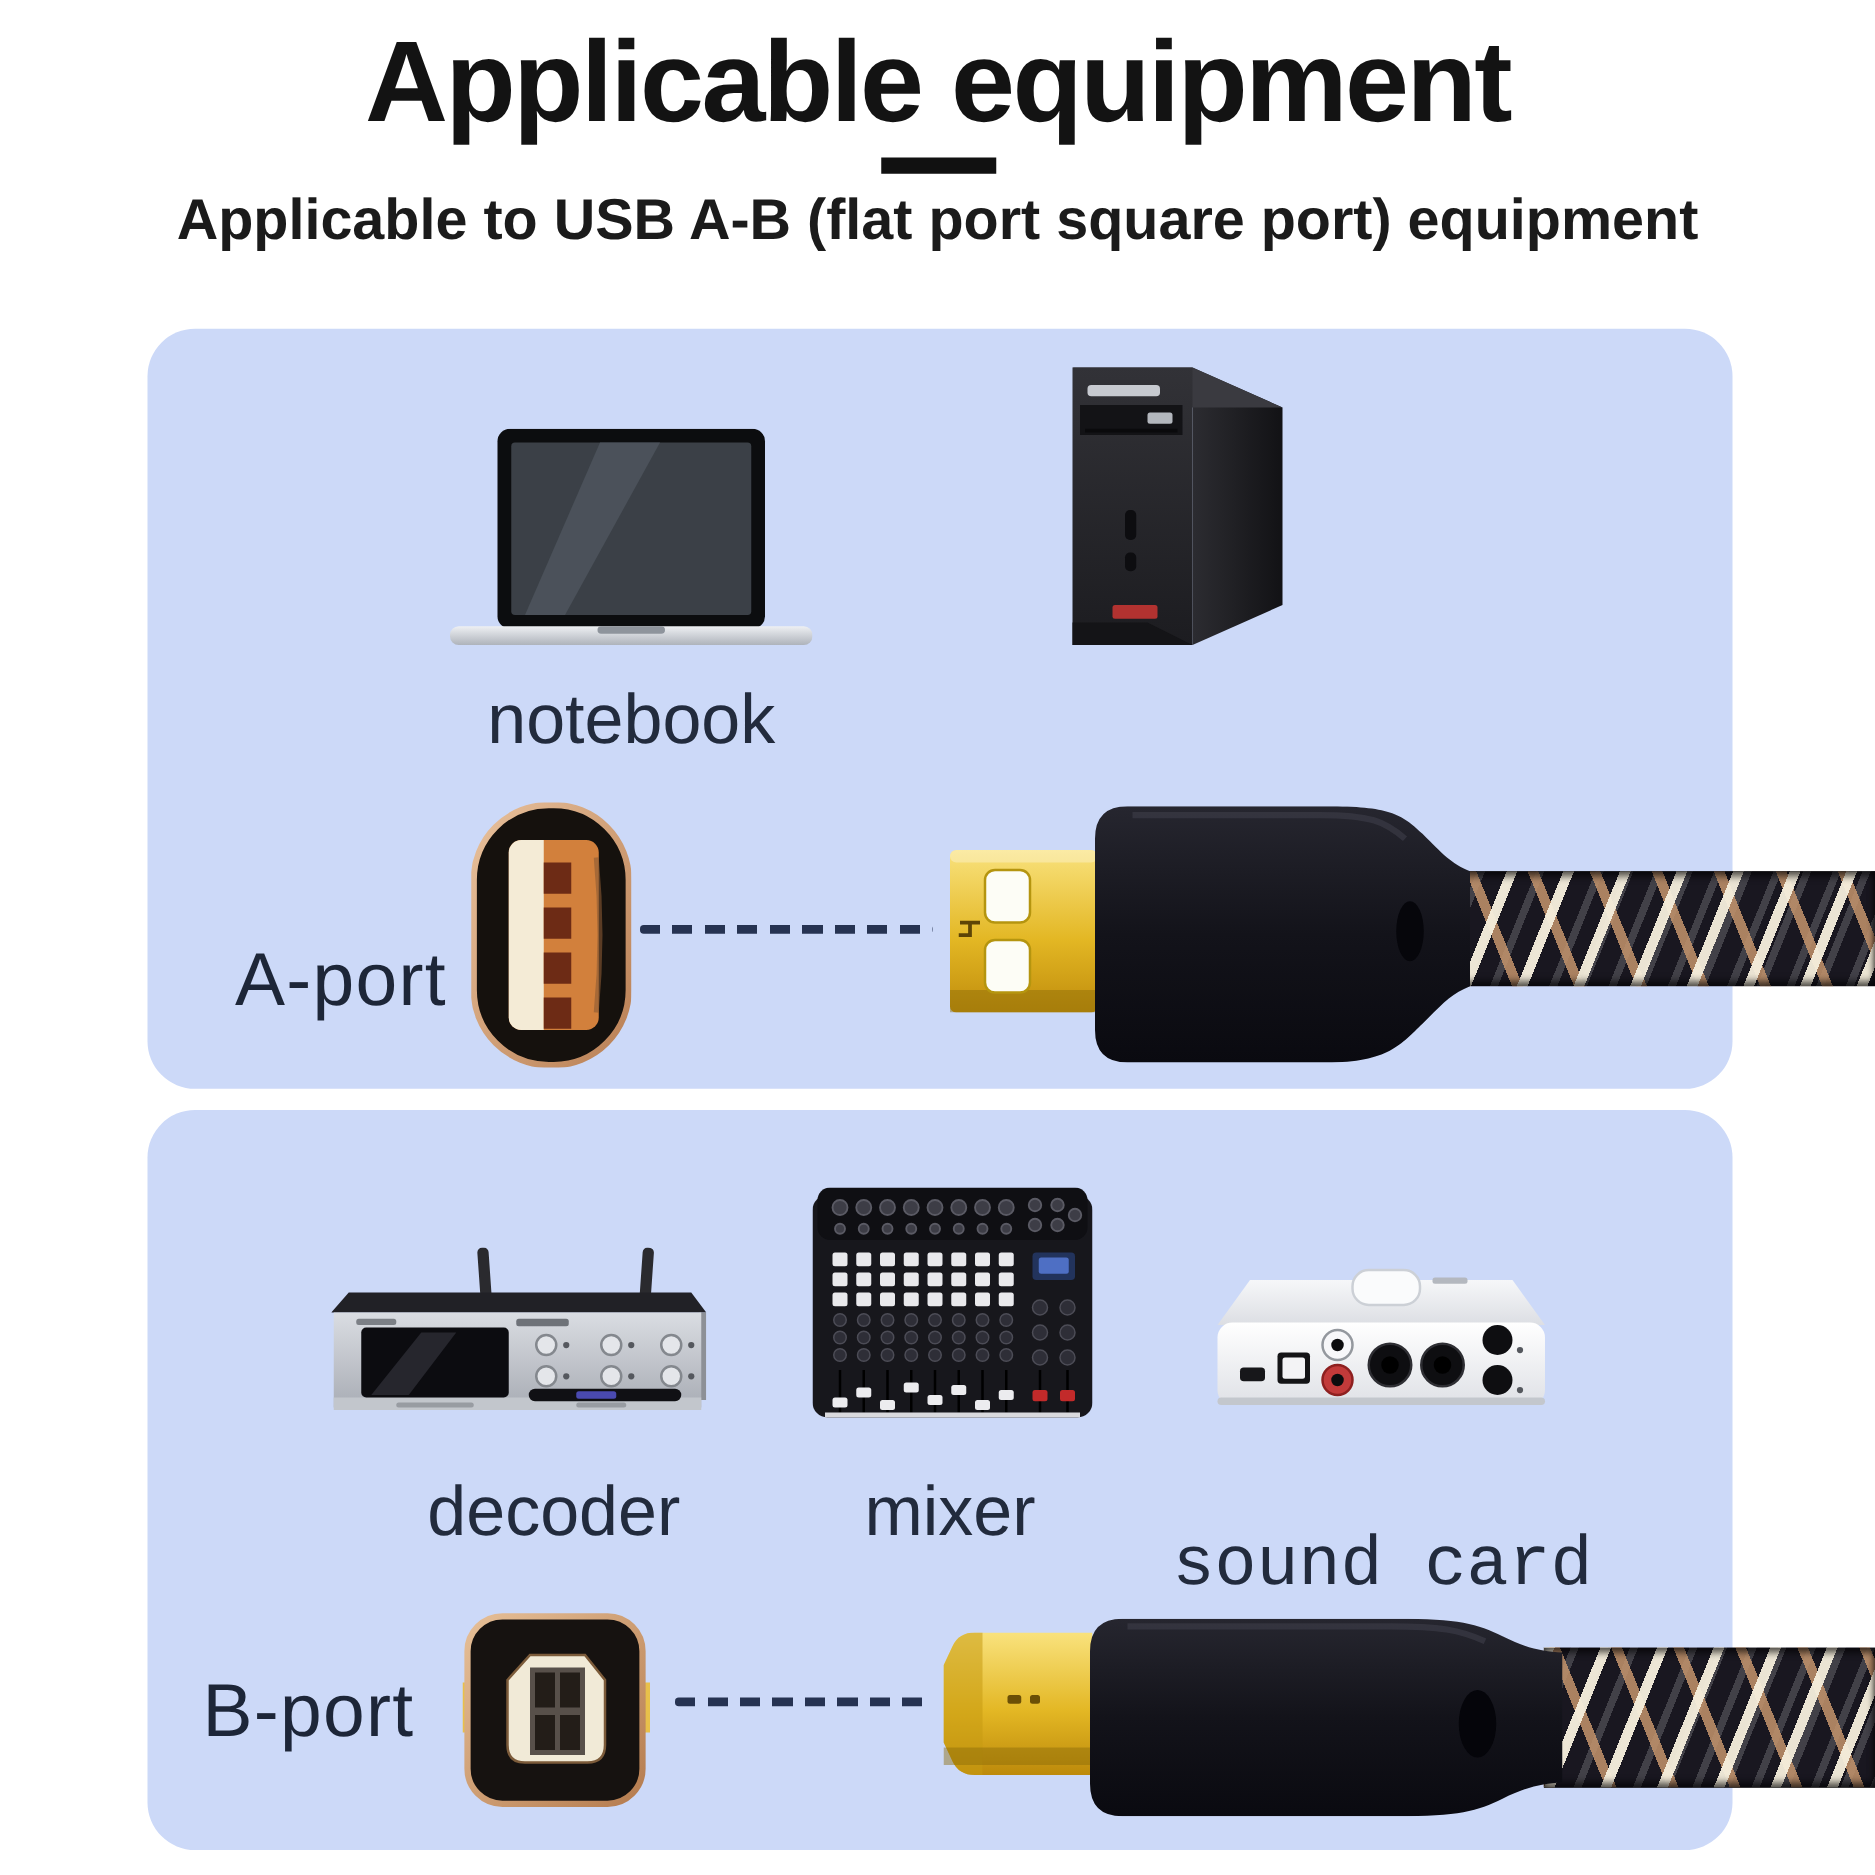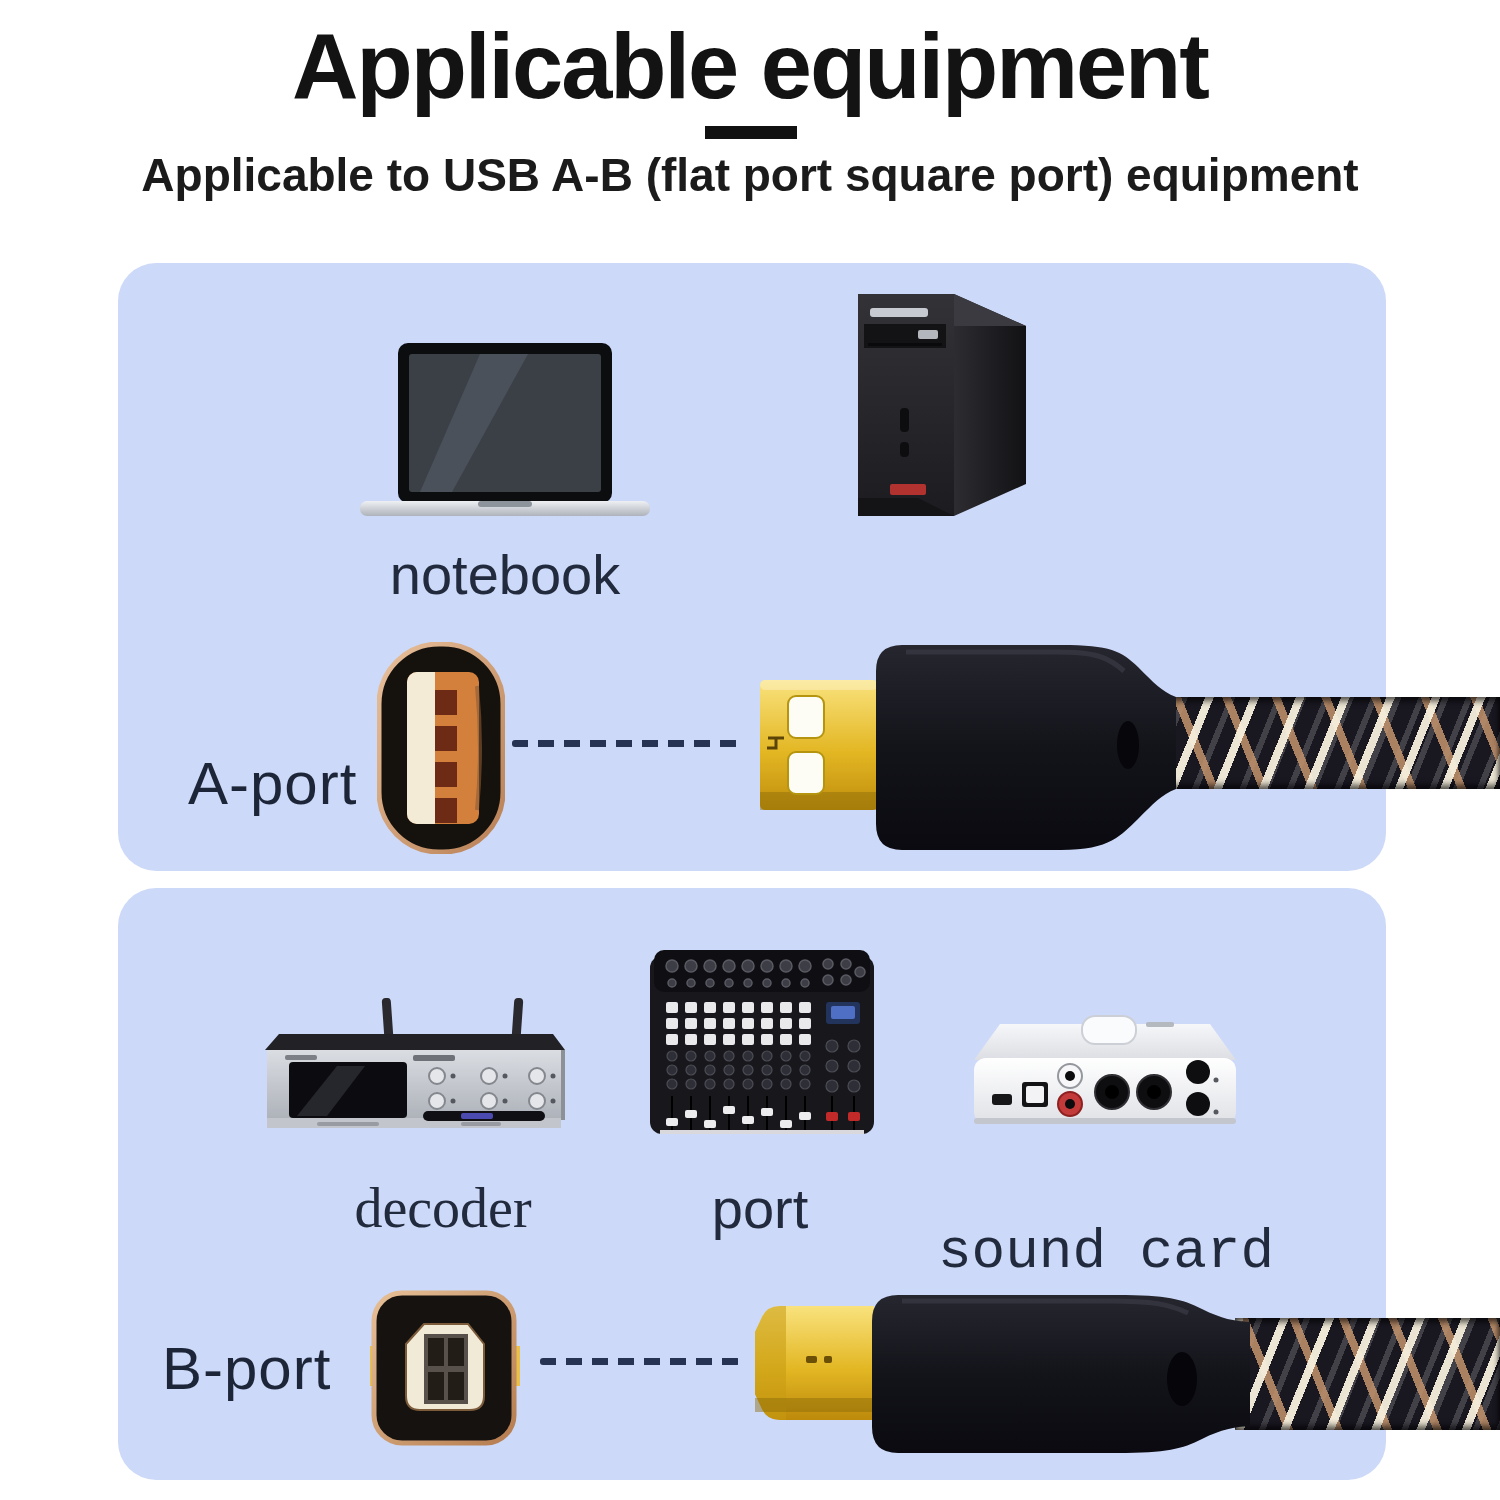--- a/index.html
+++ b/index.html
@@ -193,21 +193,21 @@
       <circle cx="224" cy="103" r="8" fill="#e4e6ea" stroke="#84888e" stroke-width="2"></circle>
         <circle cx="240" cy="103" r="2.5" fill="#55585e"></circle>
       <circle cx="272" cy="103" r="8" fill="#e4e6ea" stroke="#84888e" stroke-width="2"></circle>
         <circle cx="288" cy="103" r="2.5" fill="#55585e"></circle>
       <rect x="158" y="113" width="122" height="10" rx="5" fill="#101014"></rect>
       <rect x="196" y="115" width="32" height="6" rx="2" fill="#4a4ab0"></rect>
       <rect x="52" y="124" width="62" height="4" rx="2" fill="#989ca2"></rect>
       <rect x="196" y="124" width="40" height="4" rx="2" fill="#989ca2"></rect>
     </svg>
   </div>
-  <div class="abs dev-label" style="left:443px;top:1176px;font-family:Liberation Serif, serif;">decoder</div>
+  <div class="abs dev-label" style="left:443px;top:1176px;">decoder</div>
 
   <div class="abs" style="left:650px;top:950px;width:224px;height:190px;">
     <svg width="224" height="190" viewBox="0 0 224 190">
       <rect x="0" y="6" width="224" height="178" rx="12" fill="#17171c"></rect>
       <rect x="4" y="0" width="216" height="42" rx="10" fill="#0f0f13"></rect>
       <g fill="#3d3d46" stroke="#5a5a64" stroke-width="1.5">
         <circle cx="22" cy="16" r="6"></circle>
           <circle cx="41" cy="16" r="6"></circle>
           <circle cx="60" cy="16" r="6"></circle>
           <circle cx="79" cy="16" r="6"></circle>
@@ -309,21 +309,21 @@
           <rect x="92" y="166" width="12" height="8" rx="2"></rect>
           <rect x="111" y="158" width="12" height="8" rx="2"></rect>
           <rect x="130" y="170" width="12" height="8" rx="2"></rect>
           <rect x="149" y="162" width="12" height="8" rx="2"></rect>
       </g>
       <rect x="176" y="162" width="12" height="9" rx="2" fill="#c22a2a"></rect>
       <rect x="198" y="162" width="12" height="9" rx="2" fill="#c22a2a"></rect>
       <rect x="10" y="180" width="204" height="4" fill="#d9d9dd"></rect>
     </svg>
   </div>
-  <div class="abs dev-label" style="left:760px;top:1176px;">port</div>
+  <div class="abs dev-label" style="left:760px;top:1176px;">mixer</div>
 
   <div class="abs" style="left:966px;top:1008px;width:278px;height:126px;">
     <svg width="278" height="126" viewBox="0 0 278 126">
       <defs>
         <linearGradient id="sc-top" x1="0" y1="0" x2="0" y2="1">
           <stop offset="0" stop-color="#f6f7f9"></stop>
             <stop offset="1" stop-color="#dcdee3"></stop>
         </linearGradient>
         <linearGradient id="sc-front" x1="0" y1="0" x2="0" y2="1">
           <stop offset="0" stop-color="#ffffff"></stop>

